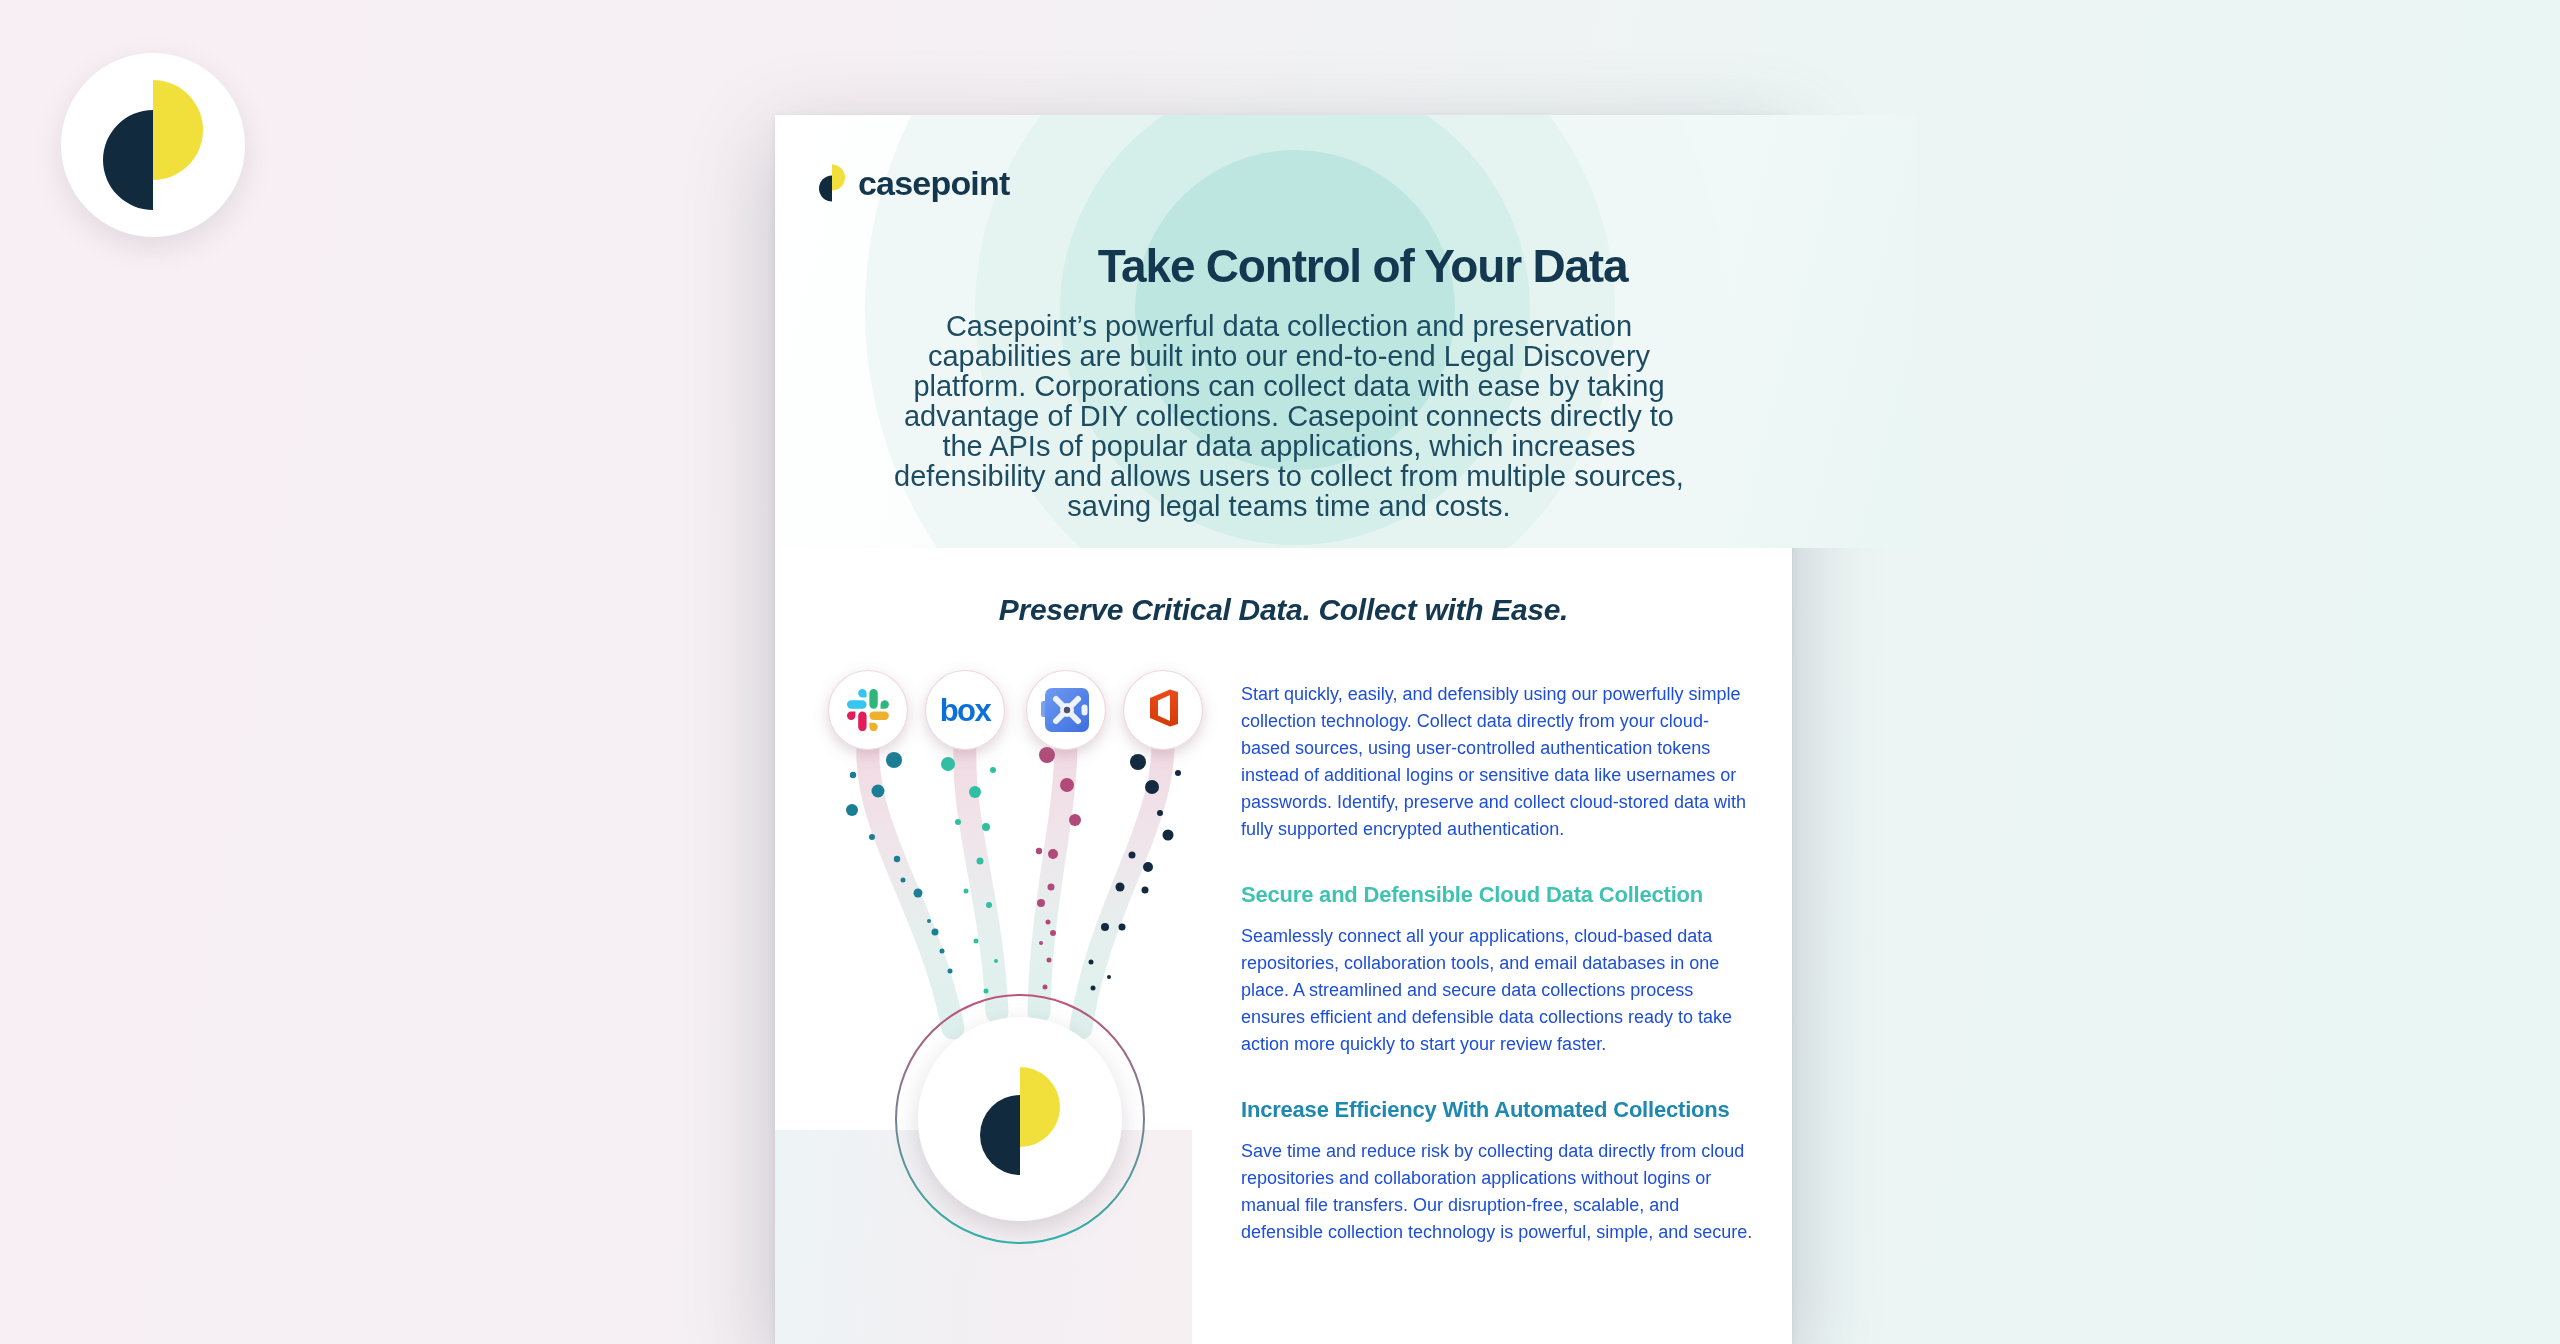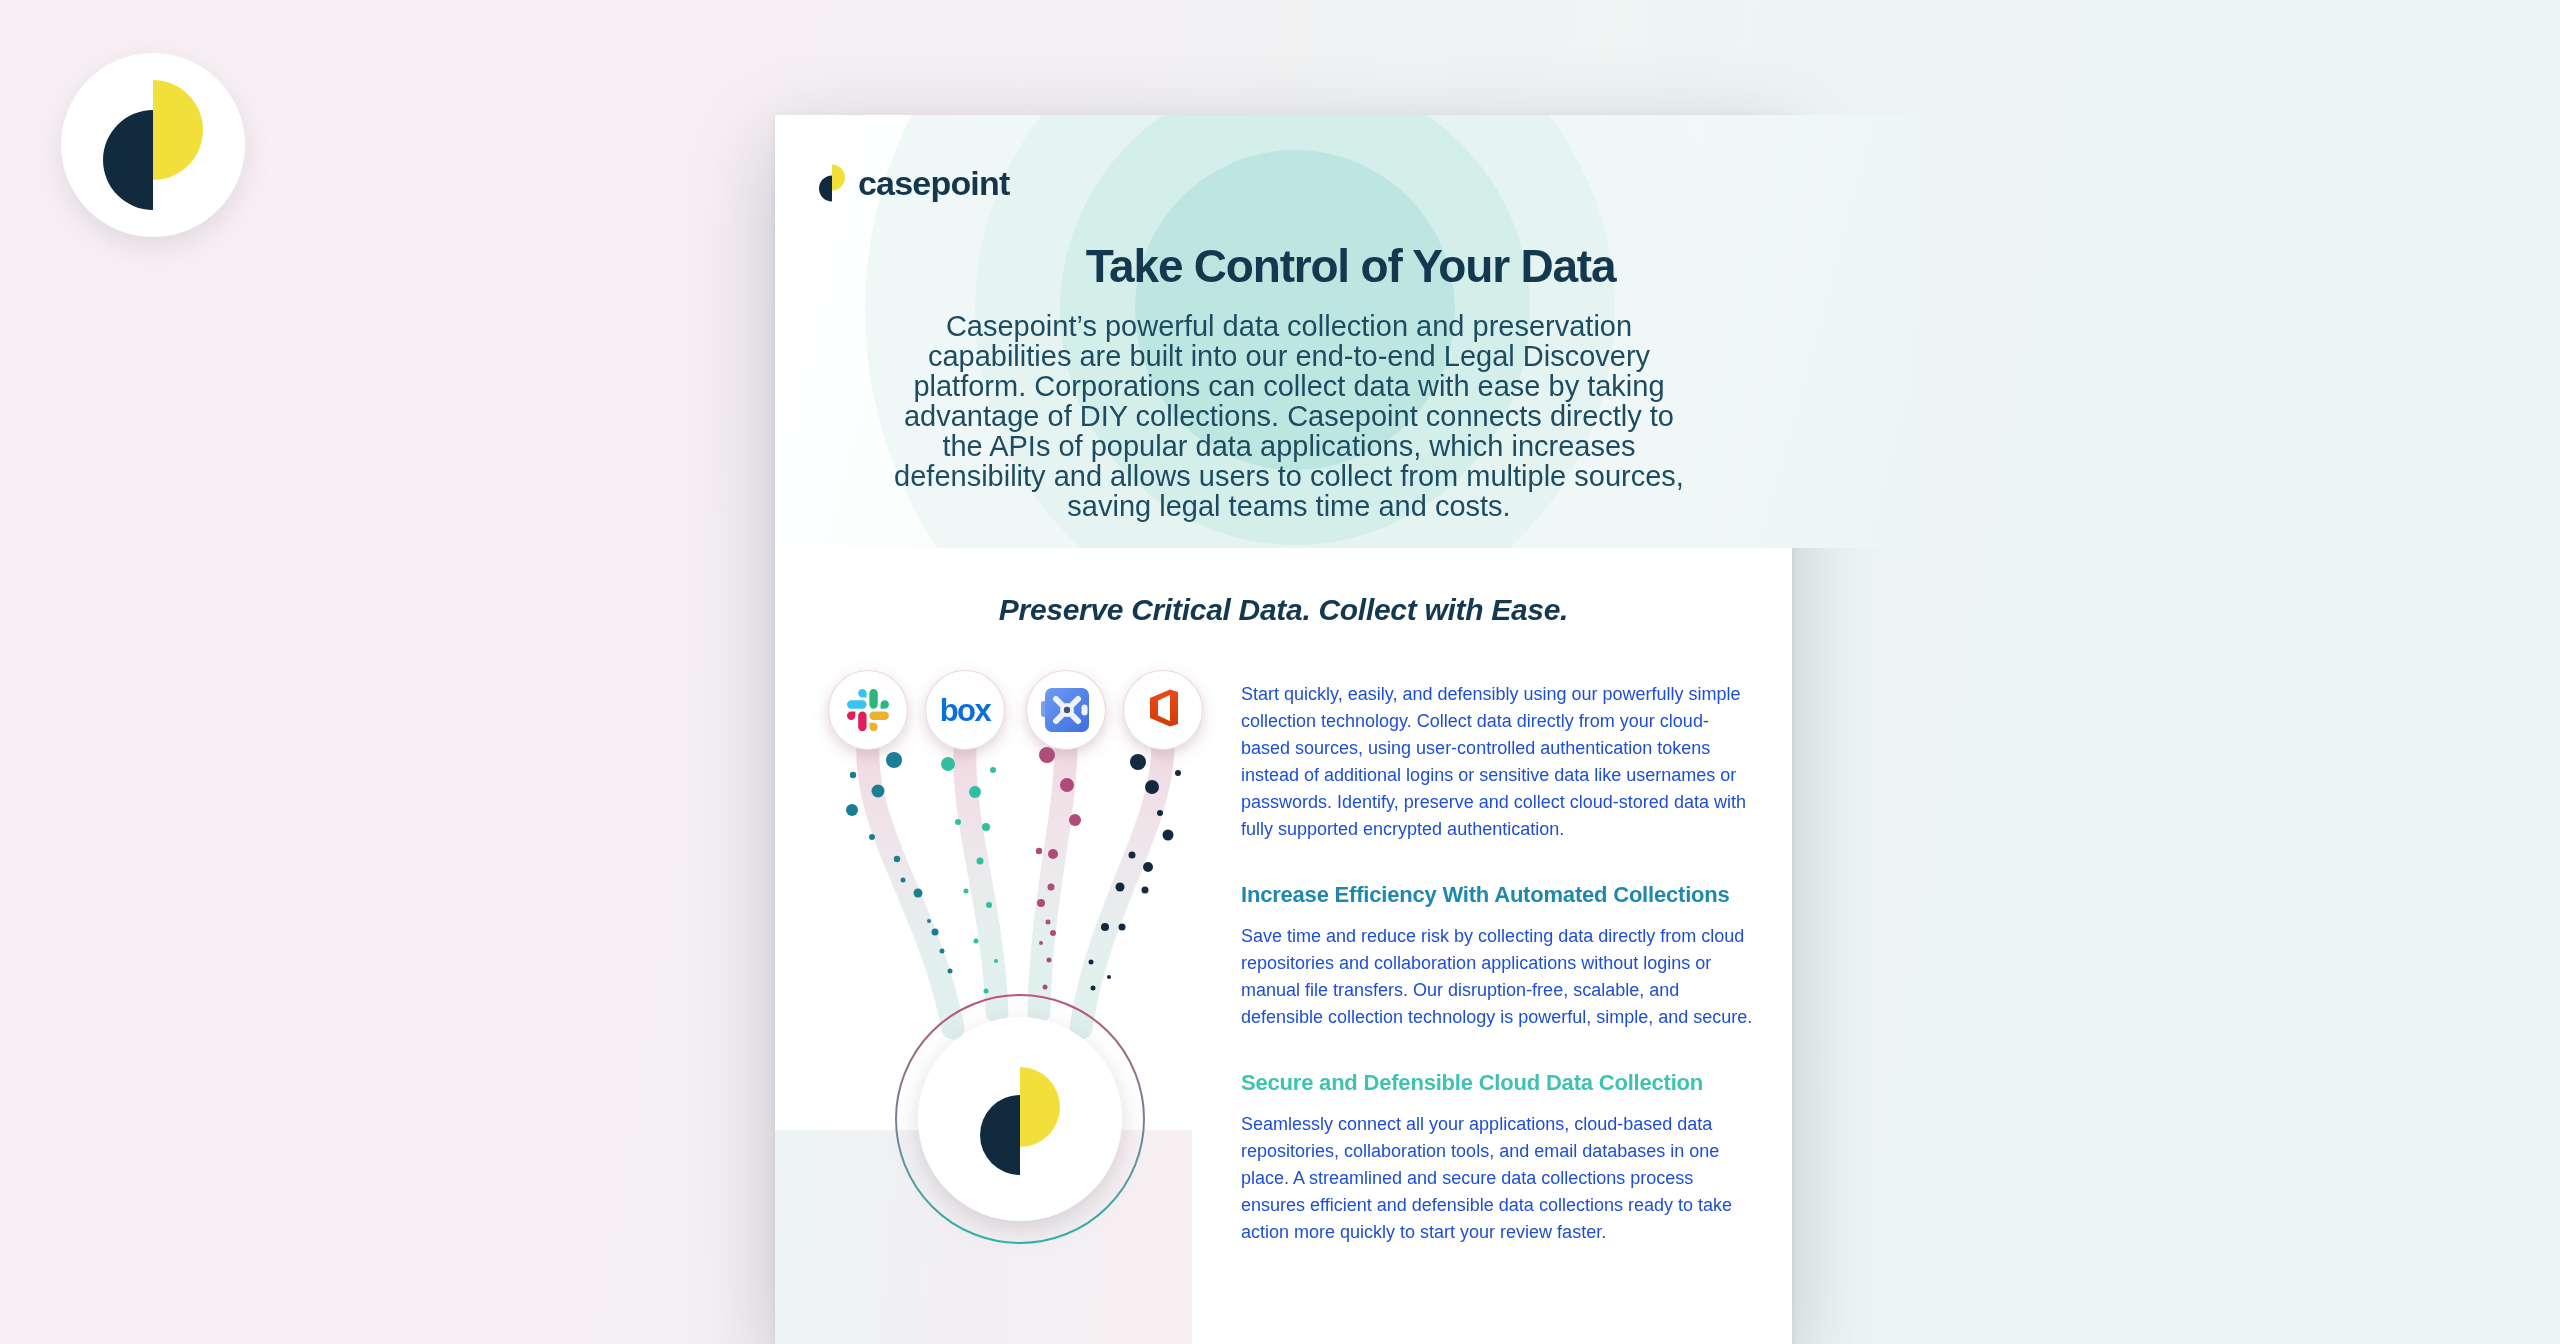--- a/index.html
+++ b/index.html
@@ -21,21 +21,21 @@
     background:linear-gradient(105deg,#ffffff 0%,#f8fcfc 45%,#eaf6f4 100%);
   }
   .circ{position:absolute;border-radius:50%;}
   .c-wash {width:860px;height:860px;left:90px;top:-235px;background:#eff8f6;}
   .c-outer{width:640px;height:640px;left:200px;top:-125px;background:#e5f4f1;}
   .c-mid  {width:470px;height:470px;left:285px;top:-40px;background:#d4efea;}
   .c-inner{width:320px;height:320px;left:360px;top:35px;background:#bde6e0;}
   .logo{position:absolute;left:40px;top:45px;display:flex;align-items:center;gap:9px;}
   .logo-word{font-size:34px;font-weight:bold;letter-spacing:-0.8px;color:#14374e;}
   .doc-title{
-    position:absolute;left:4px;top:124px;width:100%;text-align:center;margin:0;
+    position:absolute;left:16px;top:124px;width:100%;text-align:center;margin:0;
     font-size:46px;font-weight:800;letter-spacing:-1.2px;color:#143850;
   }
   .doc-intro{
     position:absolute;left:108px;top:190px;width:800px;text-align:center;margin:6px;
     font-size:29px;line-height:30px;color:#1d4c62;
   }
   .section-title{
     position:absolute;left:0;top:478px;width:100%;text-align:center;margin:0;
     font-size:30px;font-weight:800;letter-spacing:-0.3px;color:#143850;font-style:italic;
   }
@@ -217,21 +217,21 @@
         <path d="M16,14.5 L28,9 L28,35 L16,29.5 Z" fill="#ffffff"></path>
       </g>
     </g>
   </svg>
 
   <div class="features">
     <div class="feature">
       <p>Start quickly, easily, and defensibly using our powerfully simple collection technology. Collect data directly from your cloud-based sources, using user-controlled authentication tokens instead of additional logins or sensitive data like usernames or passwords. Identify, preserve and collect cloud-stored data with fully supported encrypted authentication.</p>
     </div>
     <div class="feature">
+      <h3 style="color: rgb(62, 195, 178);">Secure and Defensible Cloud Data Collection</h3>
+      <p>Seamlessly connect all your applications, cloud-based data repositories, collaboration tools, and email databases in one place. A streamlined and secure data collections process ensures efficient and defensible data collections ready to take action more quickly to start your review faster.</p>
+    </div>
+    <div class="feature">
       <h3 style="color: rgb(30, 136, 176);">Increase Efficiency With Automated Collections</h3>
       <p>Save time and reduce risk by collecting data directly from cloud repositories and collaboration applications without logins or manual file transfers. Our disruption-free, scalable, and defensible collection technology is powerful, simple, and secure.</p>
     </div>
-    <div class="feature">
-      <h3 style="color: rgb(62, 195, 178);">Secure and Defensible Cloud Data Collection</h3>
-      <p>Seamlessly connect all your applications, cloud-based data repositories, collaboration tools, and email databases in one place. A streamlined and secure data collections process ensures efficient and defensible data collections ready to take action more quickly to start your review faster.</p>
-    </div>
   </div>
 </div>
 
 </body></html>

